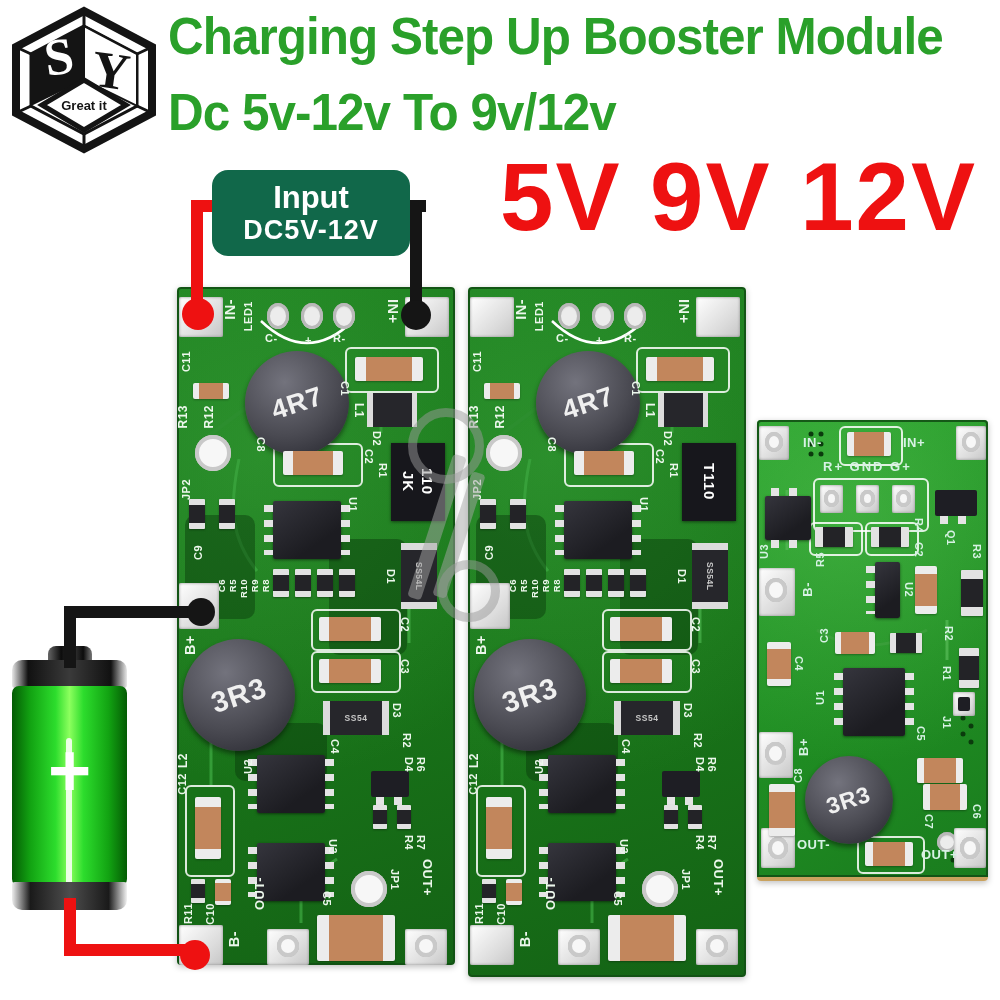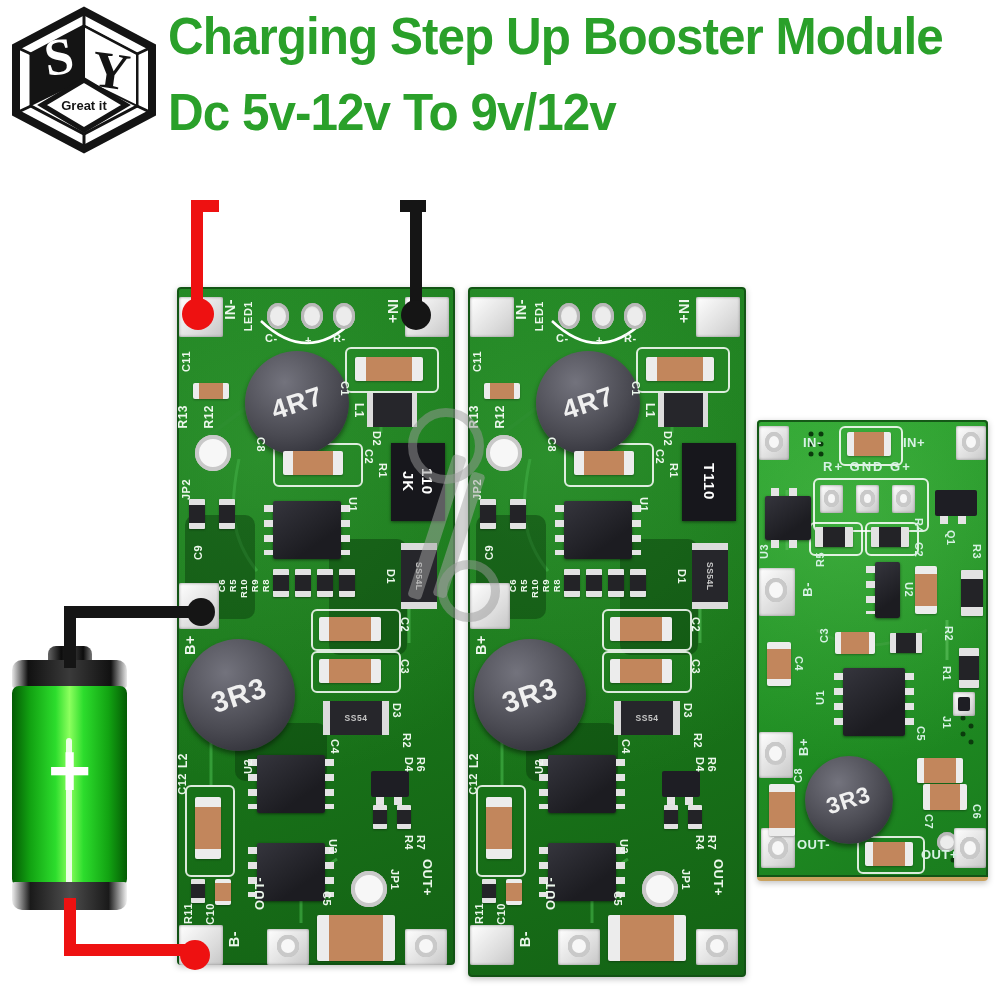--- a/index.html
+++ b/index.html
@@ -109,21 +109,26 @@
     <polygon points="76,20 76,74 23,100 23,48" fill="#141414"></polygon>
     <polygon points="76,20 129,48 129,100 76,74" fill="#fff" stroke="#141414" stroke-width="2"></polygon>
     <polygon points="76,74 118,99 76,124 34,99" fill="#fff" stroke="#141414" stroke-width="5"></polygon>
     <text x="52" y="68" font-family="Liberation Serif, serif" font-size="52" font-weight="bold" fill="#fff" text-anchor="middle" transform="rotate(-8 52 58)">S</text>
     <text x="102" y="82" font-family="Liberation Serif, serif" font-size="52" font-weight="bold" fill="#141414" text-anchor="middle" transform="rotate(8 102 70)">Y</text>
     <text x="76" y="104" font-family="Liberation Sans, sans-serif" font-size="13" font-weight="bold" fill="#141414" text-anchor="middle">Great it</text>
   </svg>
 
   <div class="title title1">Charging Step Up Booster Module</div>
   <div class="title title2">Dc 5v-12v To 9v/12v</div>
-
+  <div class="volts">5V 9V 12V</div>
+
+  <div class="inlabel">
+    <span class="l1">Input</span>
+    <span class="l2">DC5V-12V</span>
+  </div>
 
   <div class="wire red" style="left:191px;top:200px;width:28px;height:12px;"></div>
   <div class="wire red" style="left:191px;top:200px;width:12px;height:112px;"></div>
   <div class="dot red" style="left:182px;top:298px;width:32px;height:32px;"></div>
   <div class="wire blk" style="left:400px;top:200px;width:26px;height:12px;"></div>
   <div class="wire blk" style="left:410px;top:200px;width:12px;height:110px;"></div>
   <div class="dot blk" style="left:401px;top:300px;width:30px;height:30px;"></div>
 
   <div class="wire blk" style="left:64px;top:606px;width:12px;height:62px;"></div>
   <div class="wire blk" style="left:64px;top:606px;width:140px;height:12px;"></div>

